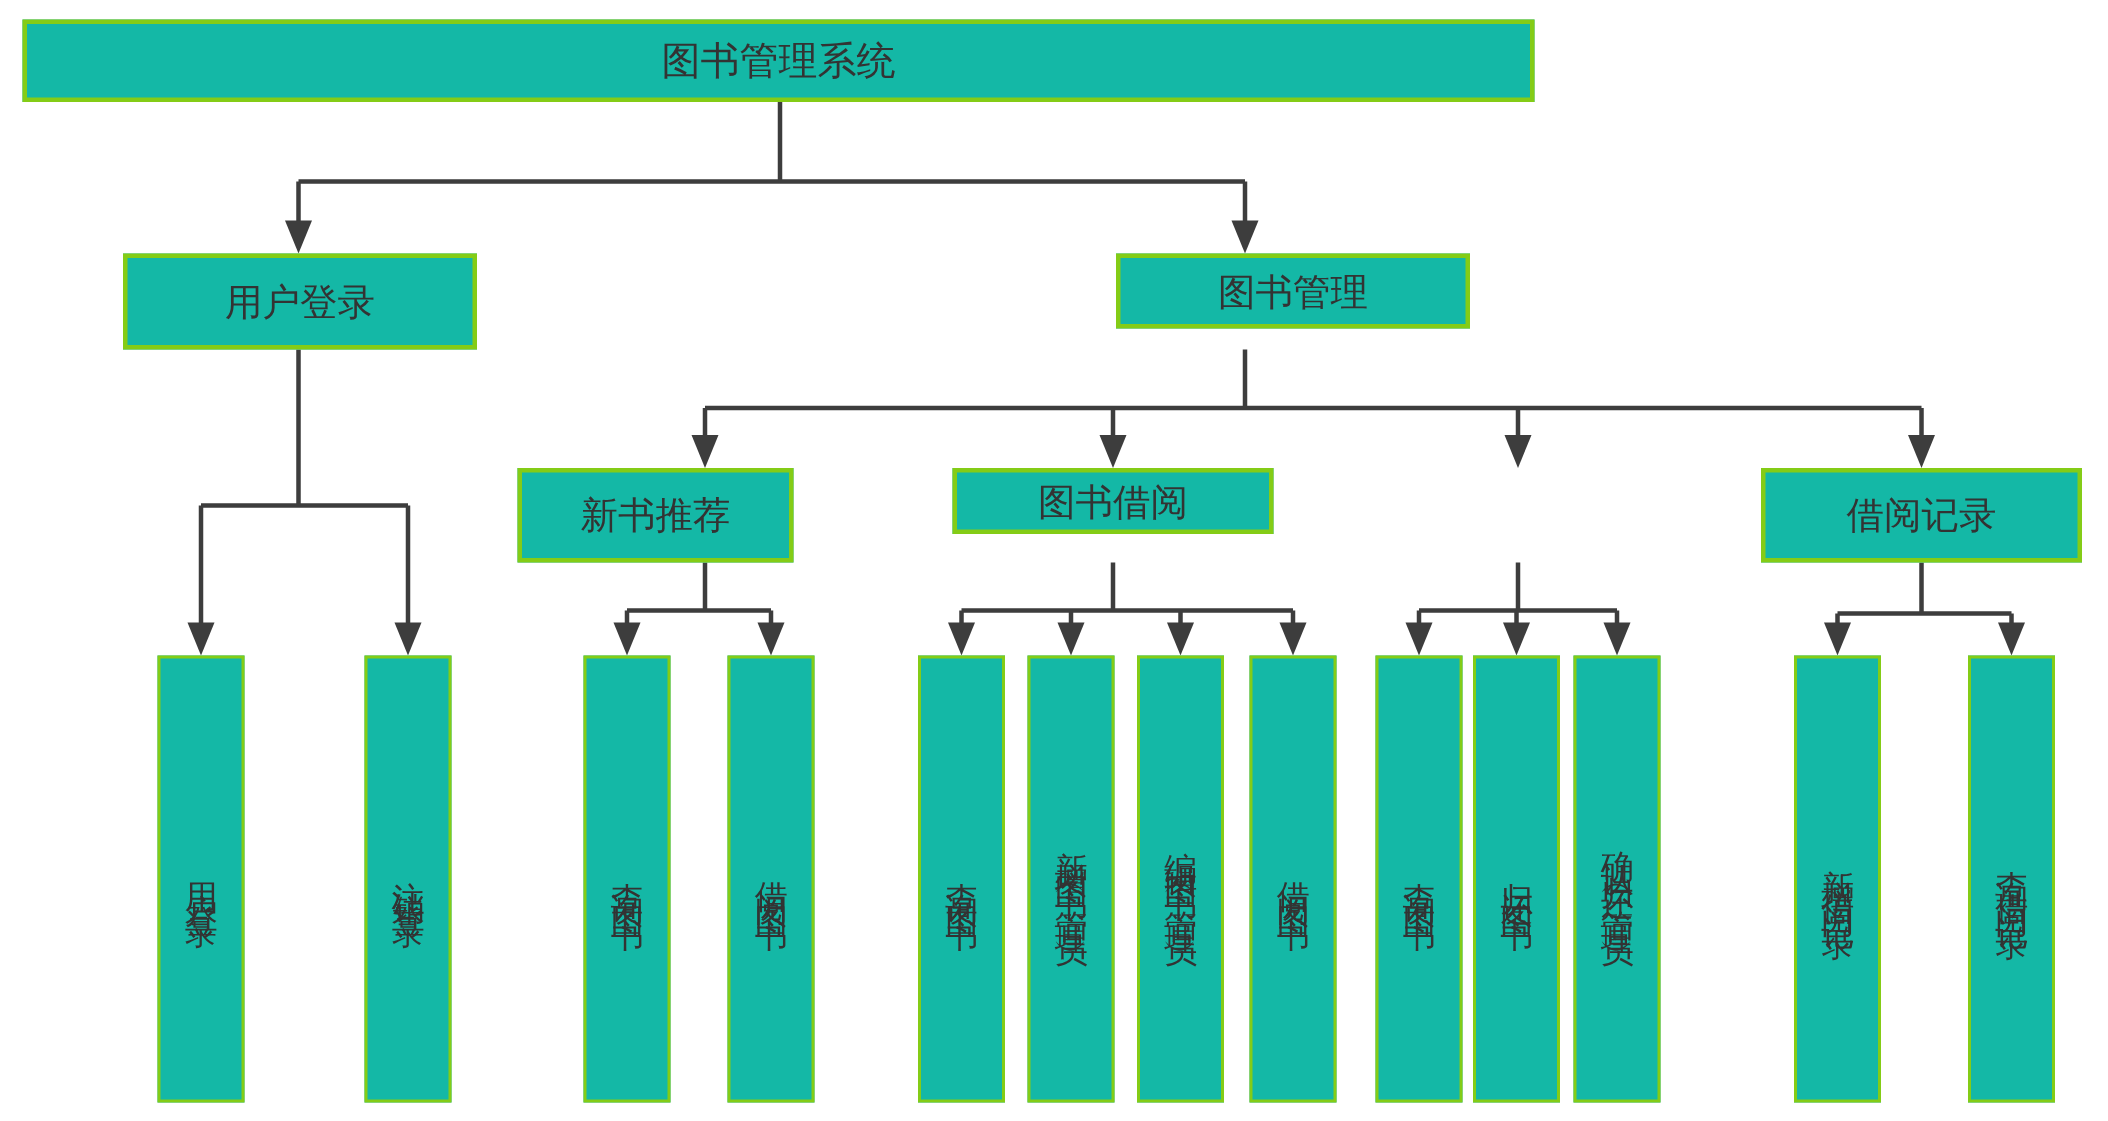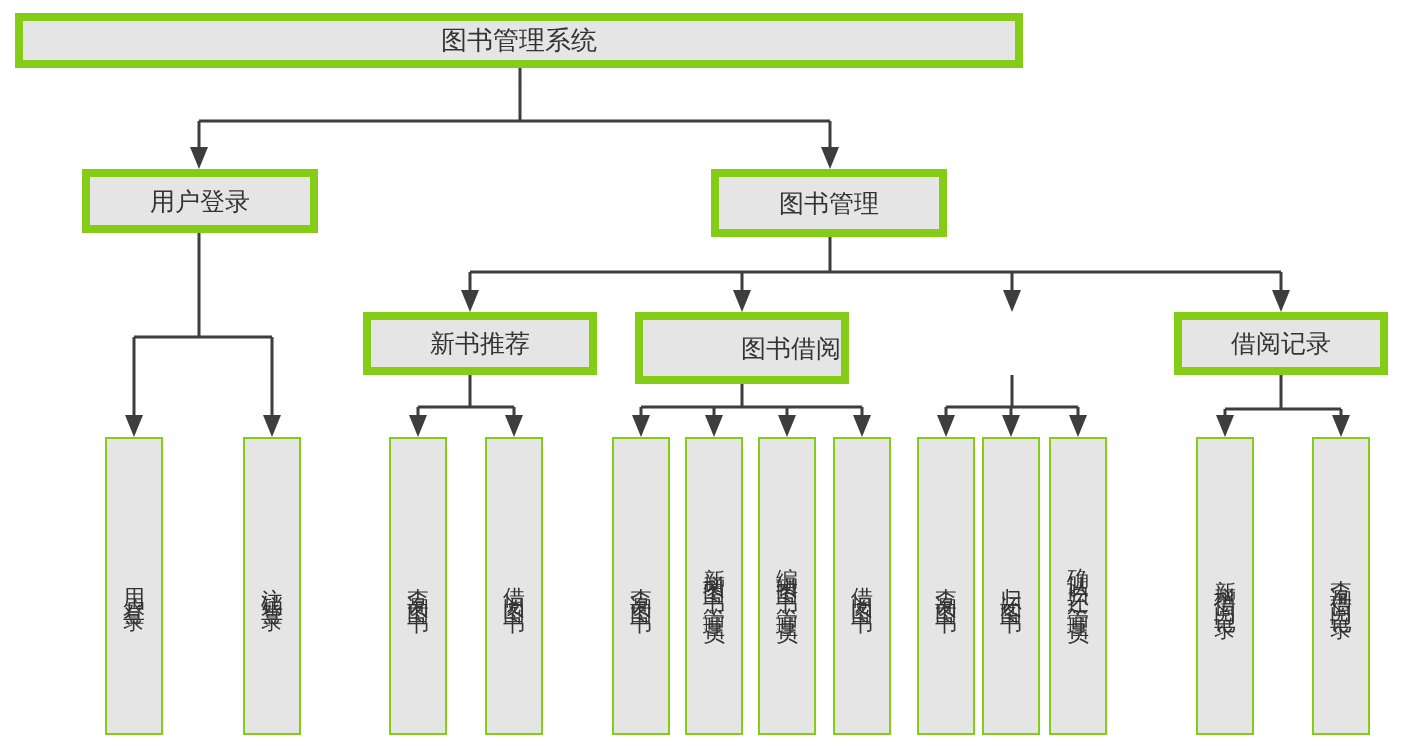--- a/index.html
+++ b/index.html
@@ -13,22 +13,22 @@
   }
   .wires {
     position: absolute;
     left: 0; top: 0;
     width: 1405px; height: 747px;
     z-index: 1;
   }
   .box {
     position: absolute;
     box-sizing: border-box;
-    background: #e5e5e5;
-    border: 8px solid #84cc16;
+    background: #14b8a6;
+    border: 3px solid #84cc16;
     display: flex;
     align-items: center;
     justify-content: center;
     color: #333333;
     z-index: 2;
   }
   .lvl1 { font-size: 26px; }
   .lvl23 { font-size: 25px; }
   .vbox { border-width: 2px; }
   .vtext {
@@ -95,28 +95,28 @@
     </g>
   </svg>
 
   <div class="box lvl1" style="left:15px; top:13px; width:1008px; height:55px;">
     <span>图书管理系统</span>
   </div>
 
   <div class="box lvl23" style="left:82px; top:169px; width:236px; height:64px;">
     <span>用户登录</span>
   </div>
-  <div class="box lvl23" style="left:711px; top:169px; width:236px; height:68px;">
+  <div class="box lvl23" style="left:744px; top:169px; width:236px; height:50px;">
     <span>图书管理</span>
   </div>
 
-  <div class="box lvl23" style="left:363px; top:312px; width:234px; height:63px;text-align:right;">
+  <div class="box lvl23" style="left:345px; top:312px; width:184px; height:63px;text-align:right;">
     <span>新书推荐</span>
   </div>
-  <div class="box lvl23" style="left:635px; top:312px; width:214px; height:72px;justify-content:flex-end;">
+  <div class="box lvl23" style="left:635px; top:312px; width:214px; height:44px;">
     <span>图书借阅</span>
   </div>
   <div class="box lvl23" style="left:1174px; top:312px; width:214px; height:63px;">
     <span>借阅记录</span>
   </div>
 
   <div class="box vbox" style="left:105px; top:437px; width:58px; height:298px;">
     <span class="vtext">用户登录</span>
   </div>
   <div class="box vbox" style="left:243px; top:437px; width:58px; height:298px;">

